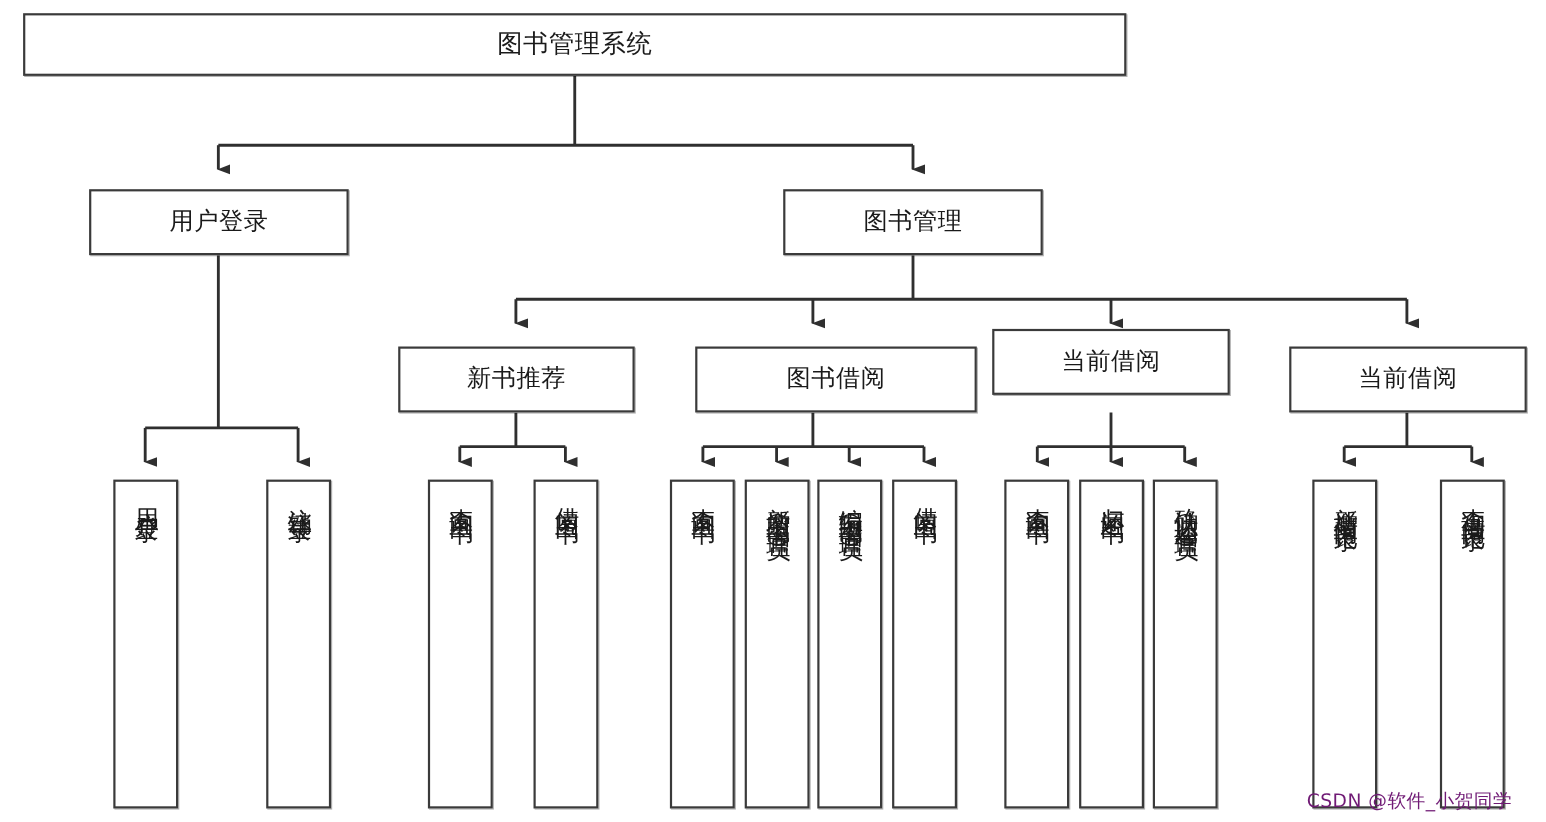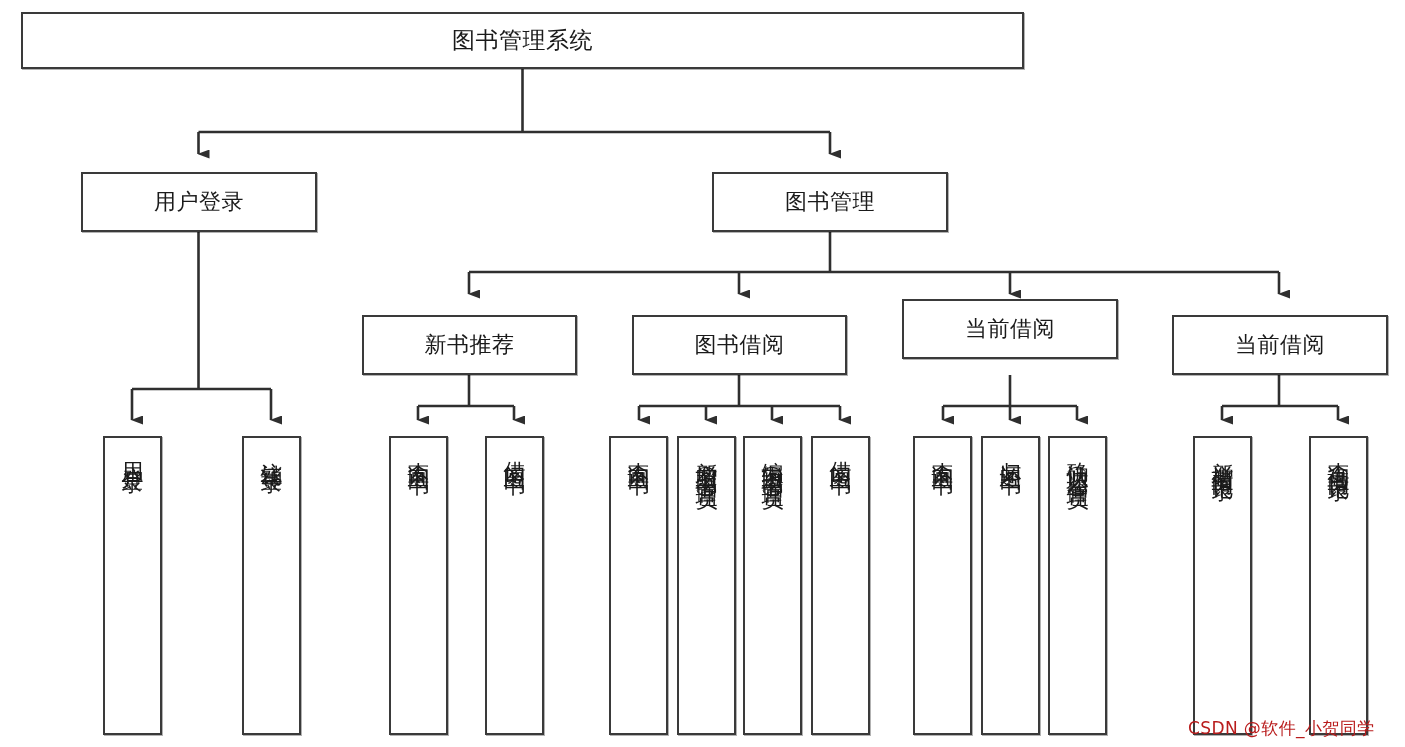--- a/index.html
+++ b/index.html
@@ -56,21 +56,21 @@
     letter-spacing: 4px;
     white-space: nowrap;
   }
   .node.root .lbl { font-size: 23px; }
 
   #watermark {
     position: absolute;
     left: 1188px;
     top: 717px;
     font-size: 17px;
-    color: #b91c1c;
+    color: #701a75;
     white-space: nowrap;
     letter-spacing: 0.4px;
     user-select: none;
   }
 </style>
 </head>
 <body>
 
 <div id="canvas">
 
@@ -131,21 +131,21 @@
   <div class="node h" style="left:81px; top:172px; width:236px; height:60px;">
     <span class="lbl">用户登录</span>
   </div>
   <div class="node h" style="left:712px; top:172px; width:236px; height:60px;">
     <span class="lbl">图书管理</span>
   </div>
 
   <div class="node h" style="left:362px; top:315px; width:215px; height:60px;">
     <span class="lbl">新书推荐</span>
   </div>
-  <div class="node h" style="left:632px; top:315px; width:215px; height:60px;">
+  <div class="node h" style="left:632px; top:315px; width:256px; height:60px;">
     <span class="lbl">图书借阅</span>
   </div>
   <div class="node h" style="left:902px; top:299px; width:216px; height:60px;">
     <span class="lbl">当前借阅</span>
   </div>
   <div class="node h" style="left:1172px; top:315px; width:216px; height:60px;">
     <span class="lbl">当前借阅</span>
   </div>
 
   <div class="node v" style="left:103px; top:436px; width:59px; height:299px;">

